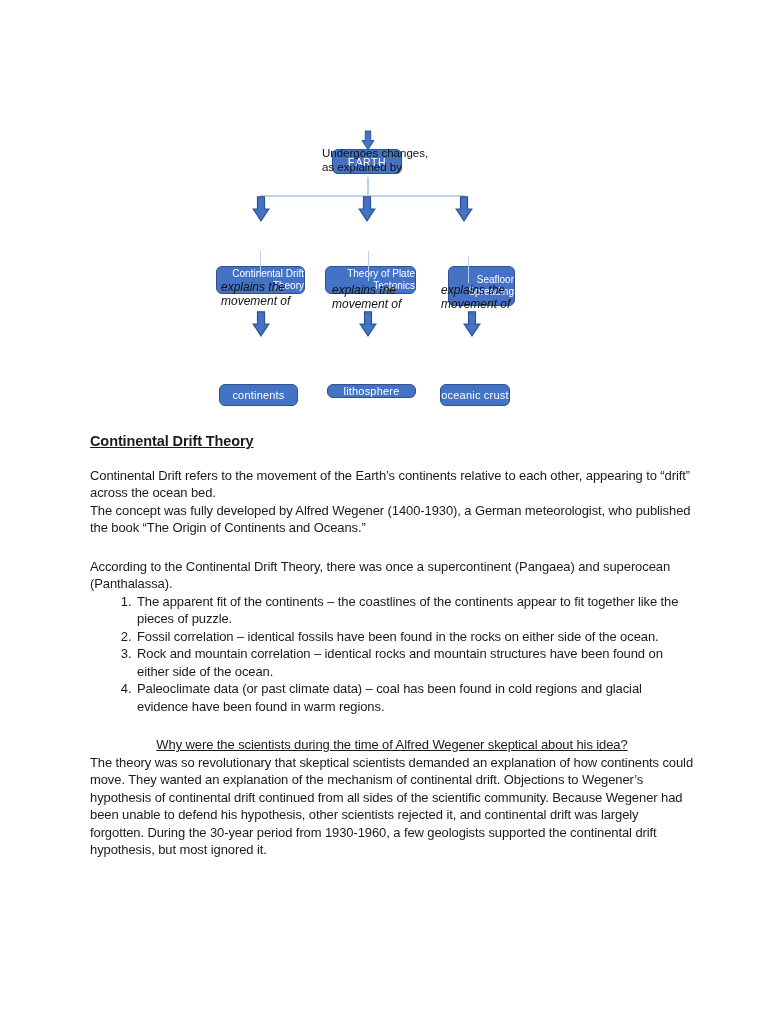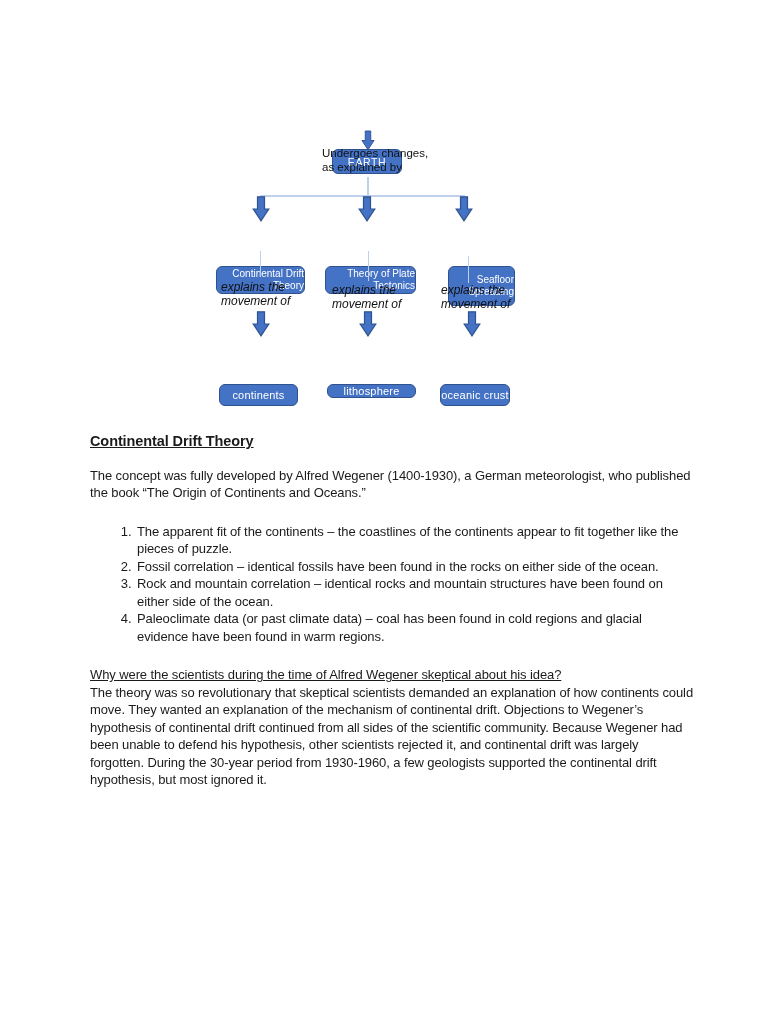--- a/index.html
+++ b/index.html
@@ -33,21 +33,21 @@
   }
   .textcol p{margin:0;}
   .doc-title{
     font-size:14.5px;font-weight:bold;text-decoration:underline;
     margin:0 0 16px 0;
   }
   .group{margin:0 0 21px 0;}
   .underlined{text-decoration:underline;}
   .evidence-list{margin:0 0 21px 0;padding:0 0 0 45px;}
   .evidence-list li{margin:0;padding-left:2px;}
-  .question{margin:0 0 18px 0;}
+  .question{margin:0 0 18px 0;text-align:center;}
 </style>
 </head>
 <body>
 
 <div class="page">
 
   <div class="dbox root" style="left:332px;top:105px;width:70px;height:25px;">EARTH</div>
 
   <svg class="darrow" style="left:361px;top:130px;" width="14" height="21" viewBox="0 0 18 26">
     <path d="M5.5,0.8 L12.5,0.8 L12.5,13 L16.8,13 L9,24.8 L1.2,13 L5.5,13 Z" fill="#4472C4" stroke="#2F528F" stroke-width="1.2"></path>
@@ -96,23 +96,25 @@
 
   <div class="dbox target" style="left:219px;top:340px;width:79px;height:22px;">continents</div>
   <div class="dbox target" style="left:327px;top:340px;width:89px;height:14px;">lithosphere</div>
   <div class="dbox target" style="left:440px;top:340px;width:70px;height:22px;">oceanic crust</div>
 
   <div class="textcol">
 
     <h1 class="doc-title">Continental Drift Theory</h1>
 
     <div class="group">
+      <p>Continental Drift refers to the movement of the Earth’s continents relative to each other, appearing to “drift” across the ocean bed.</p>
       <p>The concept was fully developed by Alfred Wegener (1400-1930), a German meteorologist, who published the book “The Origin of Continents and Oceans.”</p>
     </div>
 
+    <p class="group">According to the Continental Drift Theory, there was once a supercontinent (Pangaea) and superocean (Panthalassa).</p>
 
 
     <ol class="evidence-list">
       <li>The apparent fit of the continents – the coastlines of the continents appear to fit together like the pieces of puzzle.</li>
       <li>Fossil correlation – identical fossils have been found in the rocks on either side of the ocean.</li>
       <li>Rock and mountain correlation – identical rocks and mountain structures have been found on either side of the ocean.</li>
       <li>Paleoclimate data (or past climate data) – coal has been found in cold regions and glacial evidence have been found in warm regions.</li>
     </ol>
 
     <p class="underlined question">Why were the scientists during the time of Alfred Wegener skeptical about his idea?</p>

